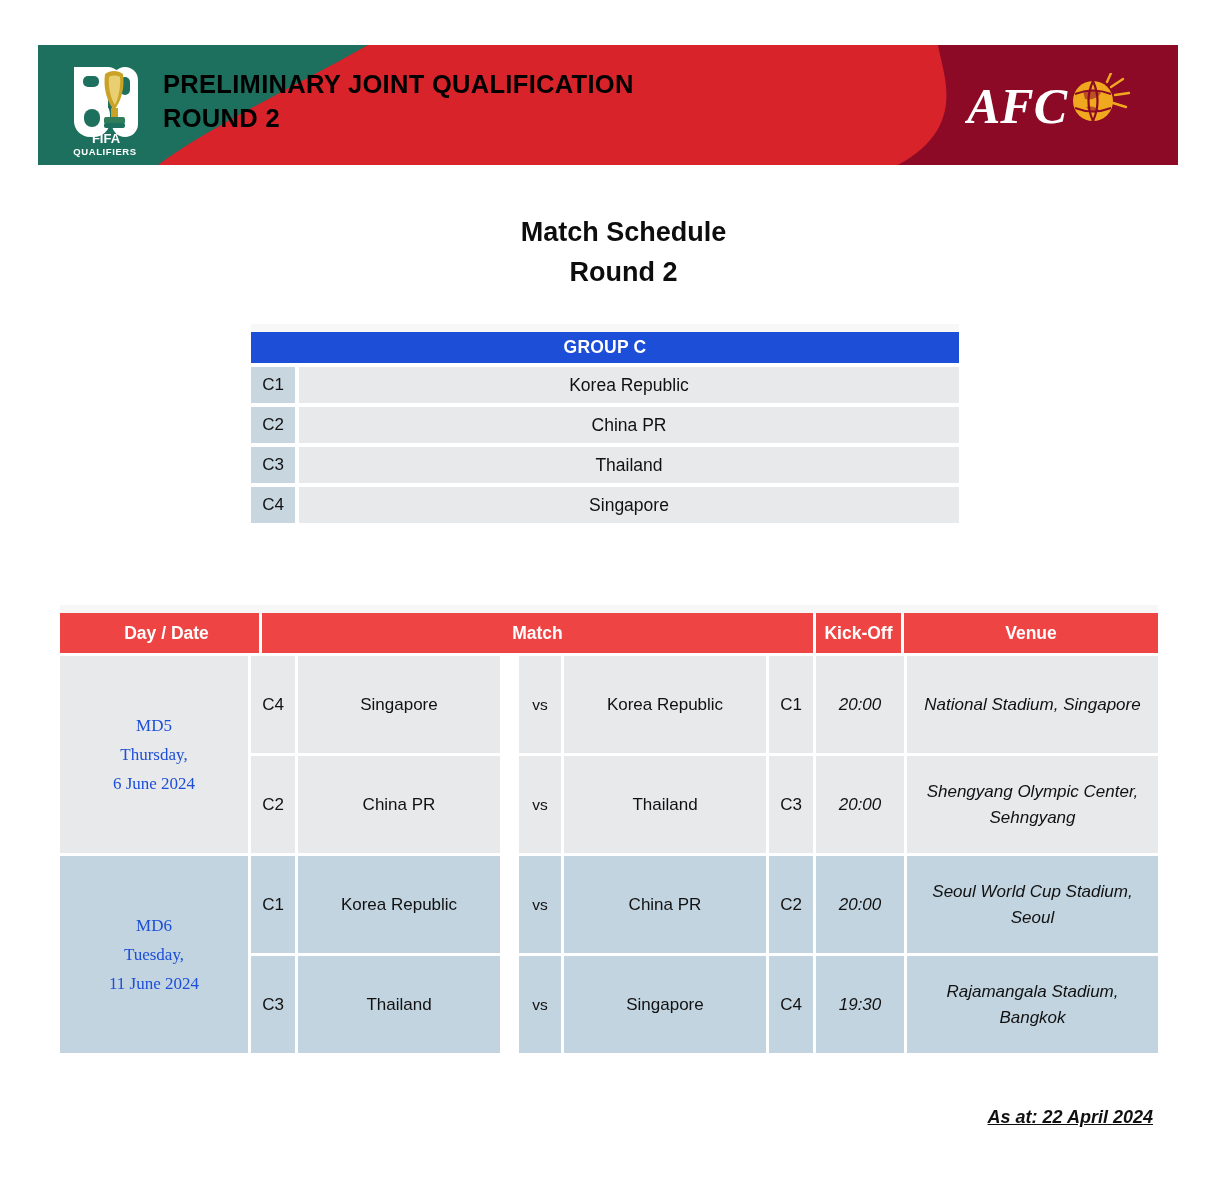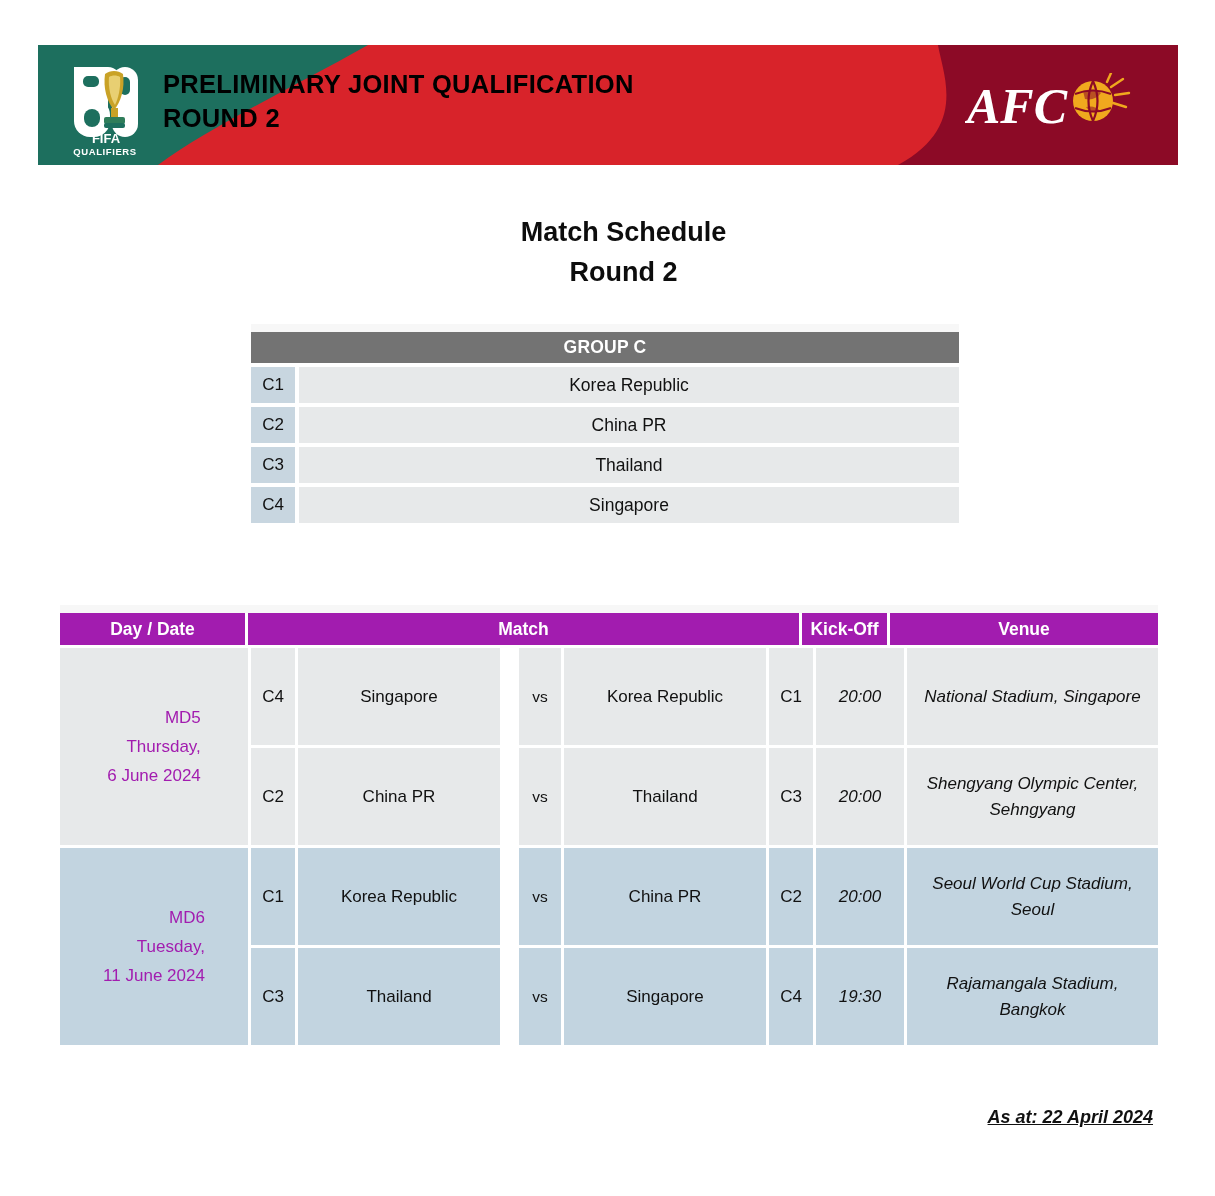--- a/index.html
+++ b/index.html
@@ -90,21 +90,21 @@
   .group-artifact {
     position: absolute;
     left: 251px;
     top: 324px;
     width: 708px;
     height: 8px;
     background: #f7f7f7;
   }
   .group-head {
     height: 31px;
-    background: #737373;
+    background: #1d4ed8;
     color: #ffffff;
     font-weight: bold;
     font-size: 17.5px;
     display: flex;
     align-items: center;
     justify-content: center;
     letter-spacing: 0.2px;
   }
   .group-row {
     display: flex;
@@ -141,22 +141,23 @@
   .sched-artifact {
     position: absolute;
     left: 60px;
     top: 605px;
     width: 1098px;
     height: 8px;
     background: #f7f7f7;
   }
   .sched-head {
     display: flex;
-    height: 32px;
-    background: #a21caf;
+    height: 40px;
+    background: #ef4444;
+    padding-left: 14px;
   }
   .sched-head > div {
     color: #ffffff;
     font-weight: bold;
     font-size: 17.5px;
     display: flex;
     align-items: center;
     justify-content: center;
     height: 100%;
     box-sizing: border-box;
@@ -168,25 +169,26 @@
 
   .md-block {
     display: flex;
     margin-top: 3px;
   }
   .md-day {
     width: 188px;
     display: flex;
     align-items: center;
     justify-content: center;
-    text-align: right;
+    text-align: center;
     font-size: 17px;
     line-height: 29px;
-    color: #a21caf;
+    color: #1d4ed8;
     box-sizing: border-box;
+    font-family: Liberation Serif, serif;
   }
   .md-rows {
     flex: 1;
     display: flex;
     flex-direction: column;
     margin-left: 3px;
   }
   .md-row {
     display: flex;
     height: 97px;

